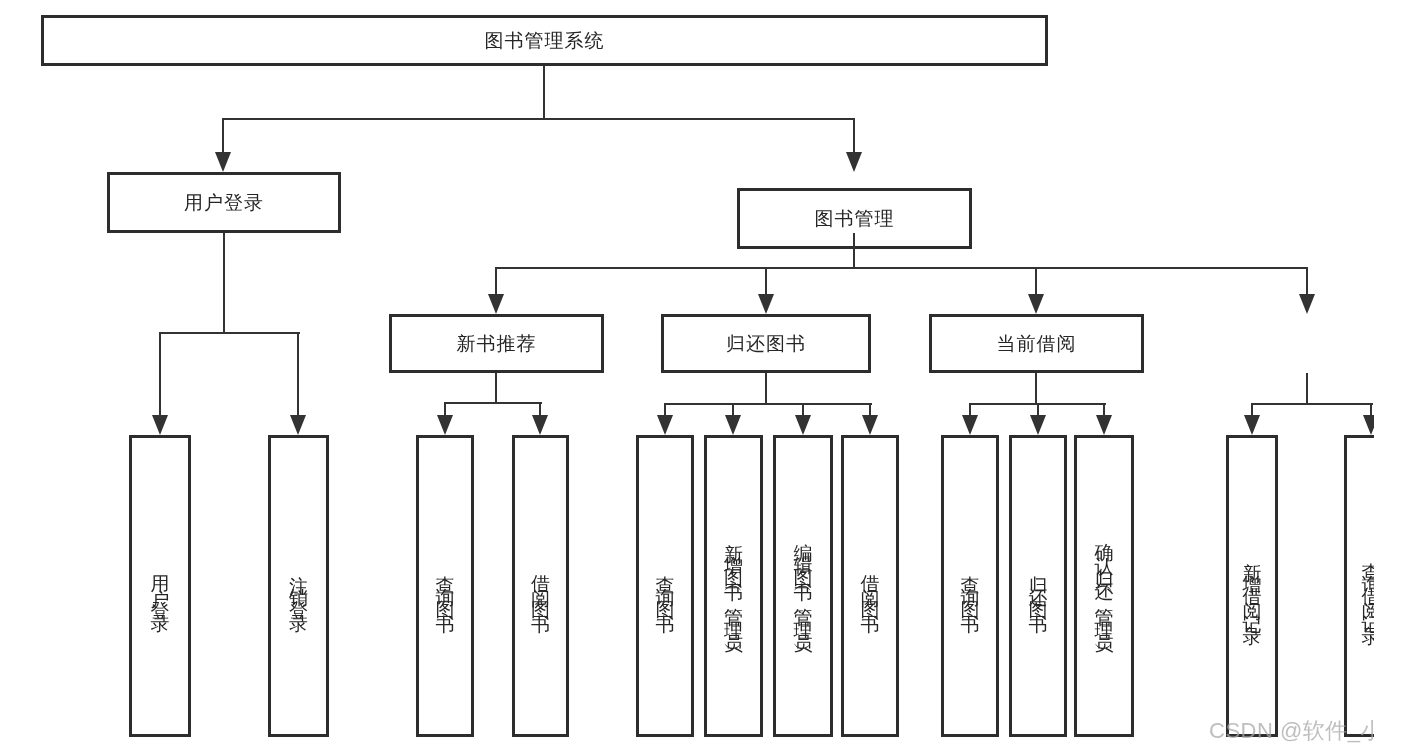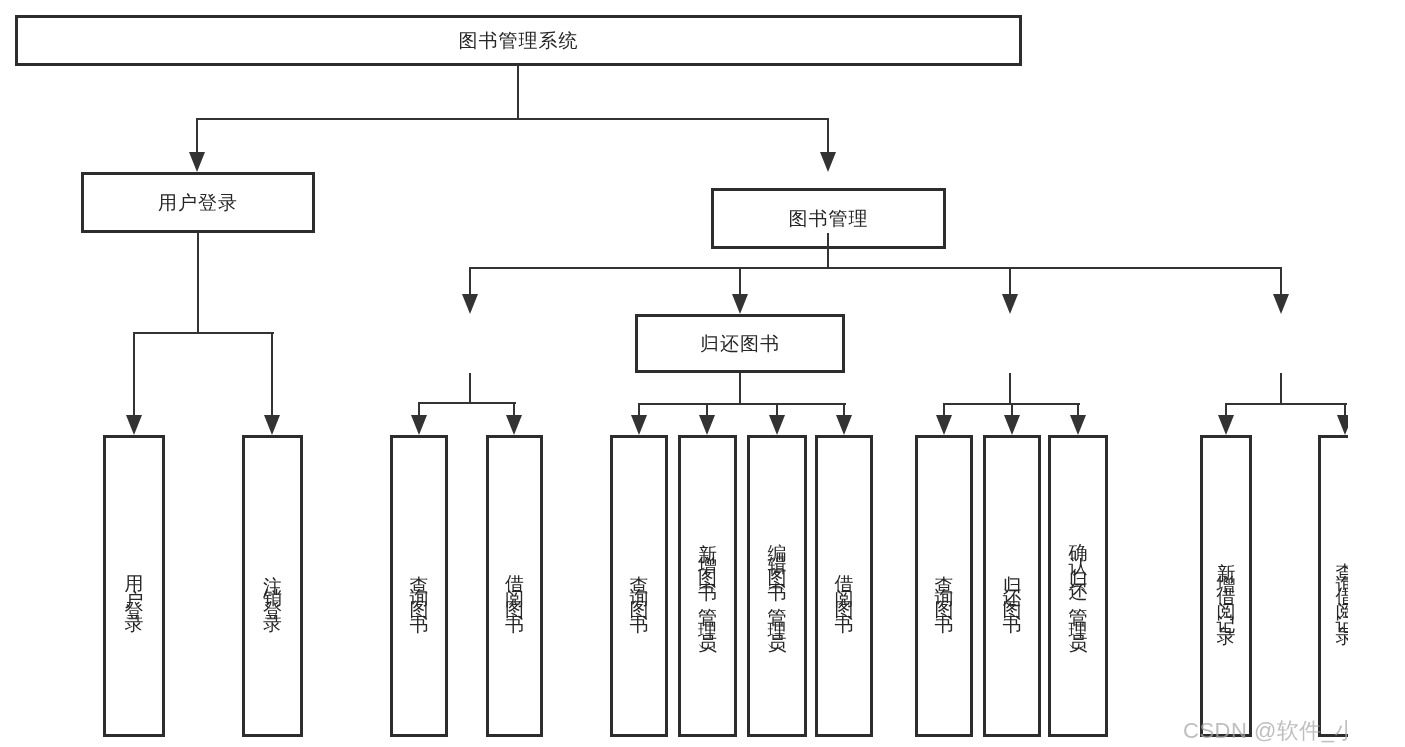--- a/index.html
+++ b/index.html
@@ -1,18 +1,18 @@
 <!DOCTYPE html>
 <html><head>
 <meta charset="utf-8">
 <style>
   html,body{margin:0;padding:0;background:#ffffff;}
   .canvas{
     position:relative;width:1348px;height:747px;background:#ffffff;overflow:hidden;
-    font-family:"Liberation Sans","DejaVu Sans",sans-serif;color:#262626;
+    font-family:"Liberation Sans","DejaVu Sans",sans-serif;color:#262626;margin-left:26px;
   }
   .node{
     position:absolute;box-sizing:border-box;background:#ffffff;
     border:3px solid #2d2d2d;display:flex;align-items:center;justify-content:center;
   }
   .node.h{font-size:19px;letter-spacing:1px;font-weight:500;}
   .node.v{
     writing-mode:vertical-lr;text-orientation:mixed;
     font-size:19px;letter-spacing:13px;font-weight:500;
     white-space:nowrap;
@@ -32,21 +32,23 @@
 </head>
 <body>
 
 <div class="canvas">
 
   <div class="node h" style="left:15px;top:15px;width:1007px;height:51px">图书管理系统</div>
 
   <div class="node h" style="left:81px;top:172px;width:234px;height:61px">用户登录</div>
   <div class="node h" style="left:711px;top:188px;width:235px;height:61px">图书管理</div>
 
+  <div class="node h" style="left:363px;top:314px;width:215px;height:59px">新书推荐</div>
   <div class="node h" style="left:635px;top:314px;width:210px;height:59px">归还图书</div>
+  <div class="node h" style="left:903px;top:314px;width:215px;height:59px">当前借阅</div>
 
   <div class="node v" style="left:103px;top:435px;width:62px;height:302px">用户登录</div>
   <div class="node v" style="left:242px;top:435px;width:61px;height:302px">注销登录</div>
   <div class="node v" style="left:390px;top:435px;width:58px;height:302px">查询图书</div>
   <div class="node v" style="left:486px;top:435px;width:57px;height:302px">借阅图书</div>
   <div class="node v" style="left:610px;top:435px;width:58px;height:302px">查询图书</div>
   <div class="node v" style="left:678px;top:435px;width:59px;height:302px">新增图书（管理员）</div>
   <div class="node v" style="left:747px;top:435px;width:60px;height:302px">编辑图书（管理员）</div>
   <div class="node v" style="left:815px;top:435px;width:58px;height:302px">借阅图书</div>
   <div class="node v" style="left:915px;top:435px;width:58px;height:302px">查询图书</div>

